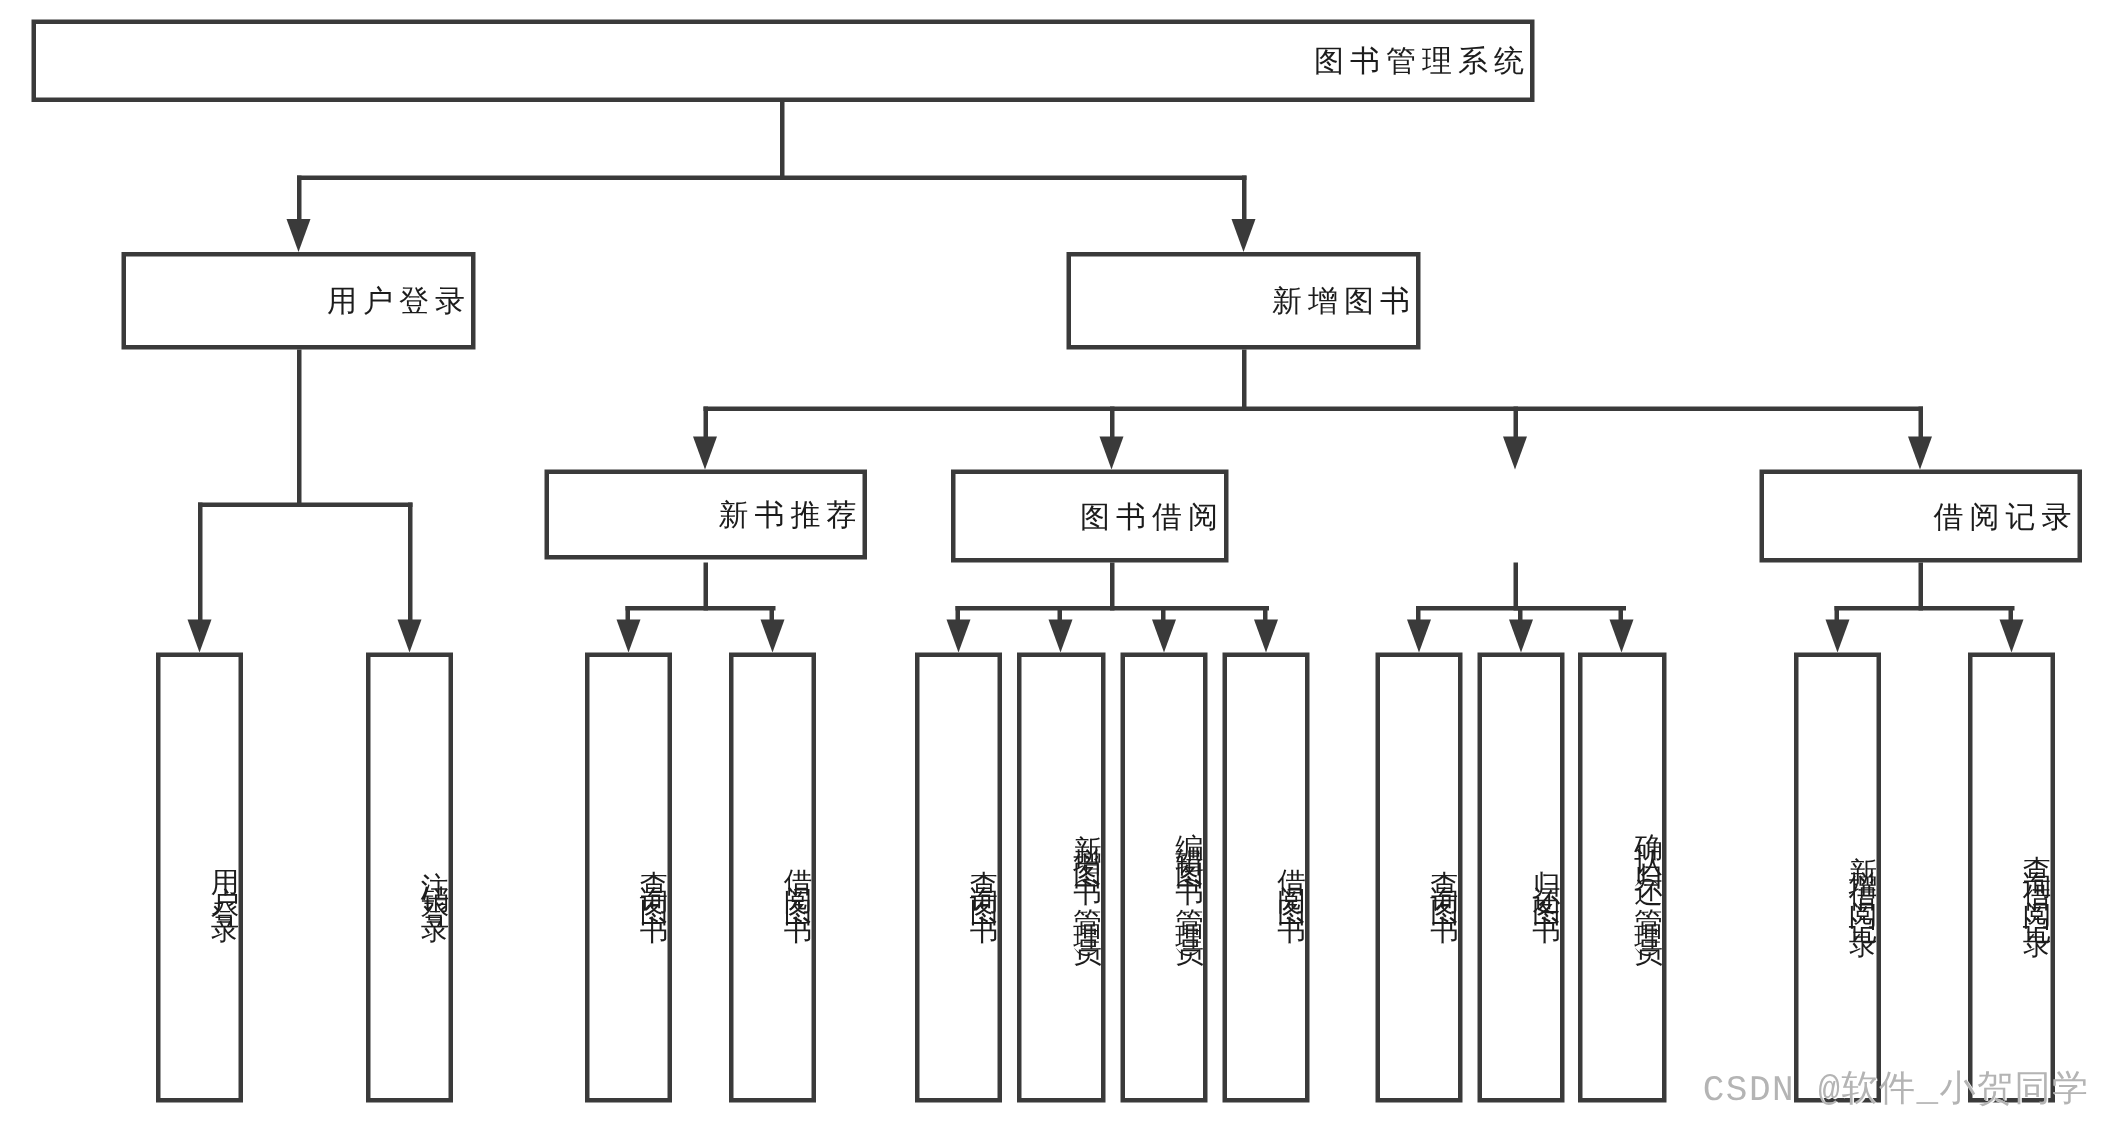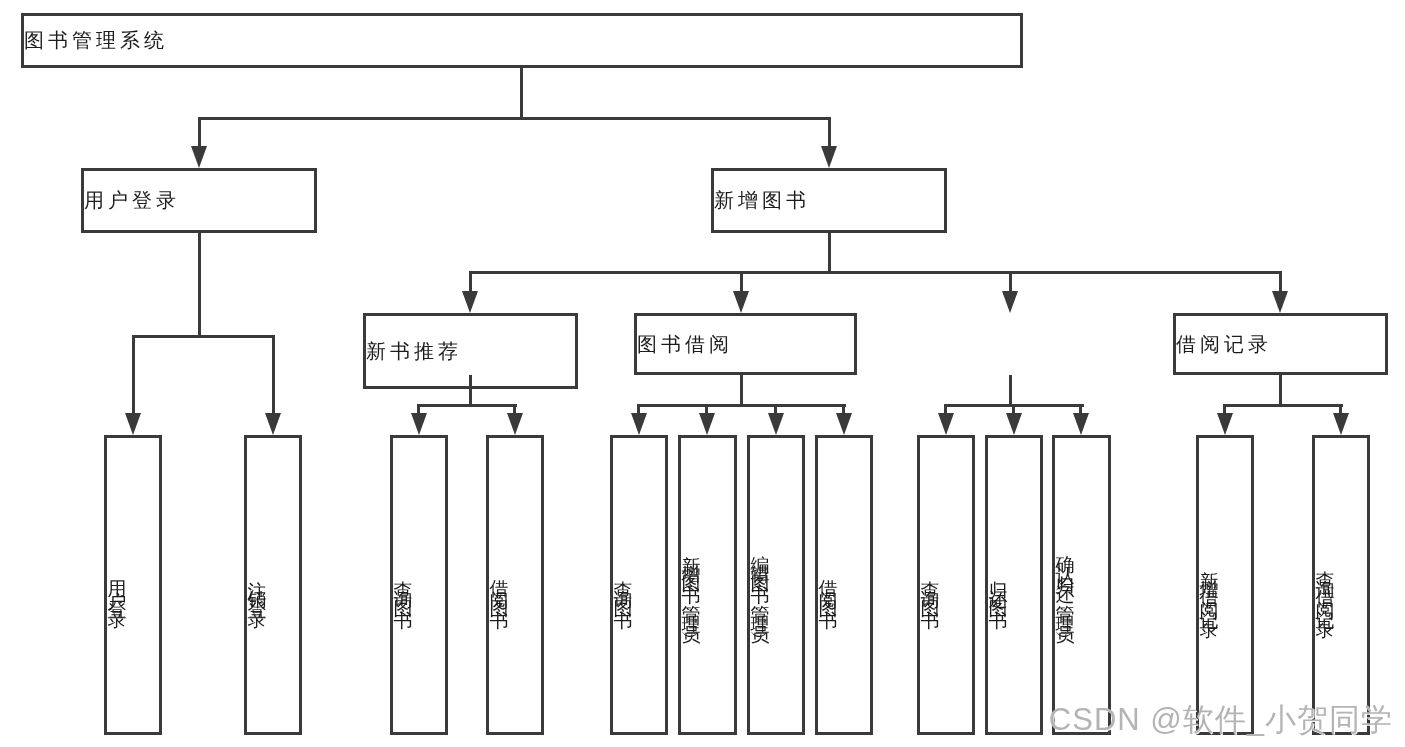--- a/index.html
+++ b/index.html
@@ -8,21 +8,21 @@
     background: var(--background, #ffffff);
     font-family: "Liberation Sans", "DejaVu Sans", sans-serif;
     position: relative;
     overflow: hidden;
   }
   .stage { position:absolute; left:0; top:0; width:1405px; height:747px; }
   .box {
     position:absolute;
     border:3px solid var(--line, #3a3a3a);
     background:#ffffff;
-    display:flex; align-items:center; justify-content:flex-start;
+    display:flex; align-items:center; justify-content:flex-end;
   }
   .label-h {
     font-size:20px; letter-spacing:4px; white-space:nowrap;
     color: var(--text, #1c1c1c);
   }
   .label-v {
     writing-mode: vertical-rl;
     text-orientation: mixed;
     font-size:19px; letter-spacing:10px; line-height:1.05;
     color: var(--text, #1c1c1c);
@@ -31,24 +31,25 @@
   .h-line { height:3px; }
   .v-line { width:3px; }
   .arrow {
     position:absolute; width:0; height:0;
     border-left:8px solid transparent;
     border-right:8px solid transparent;
     border-top:22px solid var(--line, #3a3a3a);
   }
   .watermark {
     position:absolute; right:12px; bottom:6px;
-    font-size:31px; letter-spacing:1px;
+    font-size:24px; letter-spacing:1px;
     color: var(--watermark, #b4b4b4);
     text-shadow: 1px 1px 0 rgba(255,255,255,0.95);
     z-index:5;
+    font-family:Liberation Mono, monospace;
   }
 </style>
 </head>
 <body>
 
 <div class="stage">
 
   <div class="box" style="left:21px;top:13px;width:1002px;height:55px">
     <span class="label-h">图书管理系统</span>
   </div>
@@ -78,24 +79,24 @@
   <div class="h-line" style="left:469px;top:271px;width:813px"></div>
   <div class="v-line" style="left:469px;top:271px;height:24px"></div>
   <div class="arrow" style="left:462px;top:291px"></div>
   <div class="v-line" style="left:740px;top:271px;height:24px"></div>
   <div class="arrow" style="left:733px;top:291px"></div>
   <div class="v-line" style="left:1009px;top:271px;height:24px"></div>
   <div class="arrow" style="left:1002px;top:291px"></div>
   <div class="v-line" style="left:1279px;top:271px;height:24px"></div>
   <div class="arrow" style="left:1272px;top:291px"></div>
 
-  <div class="box" style="left:363px;top:313px;width:215px;height:76px">
+  <div class="box" style="left:363px;top:313px;width:215px;height:60px">
     <span class="label-h">新书推荐</span>
   </div>
-  <div class="box" style="left:634px;top:313px;width:223px;height:62px">
+  <div class="box" style="left:634px;top:313px;width:185px;height:62px">
     <span class="label-h">图书借阅</span>
   </div>
   <div class="box" style="left:1173px;top:313px;width:215px;height:62px">
     <span class="label-h">借阅记录</span>
   </div>
 
   <div class="v-line" style="left:469px;top:375px;height:32px"></div>
   <div class="h-line" style="left:417px;top:404px;width:100px"></div>
   <div class="v-line" style="left:740px;top:375px;height:32px"></div>
   <div class="h-line" style="left:637px;top:404px;width:209px"></div>

